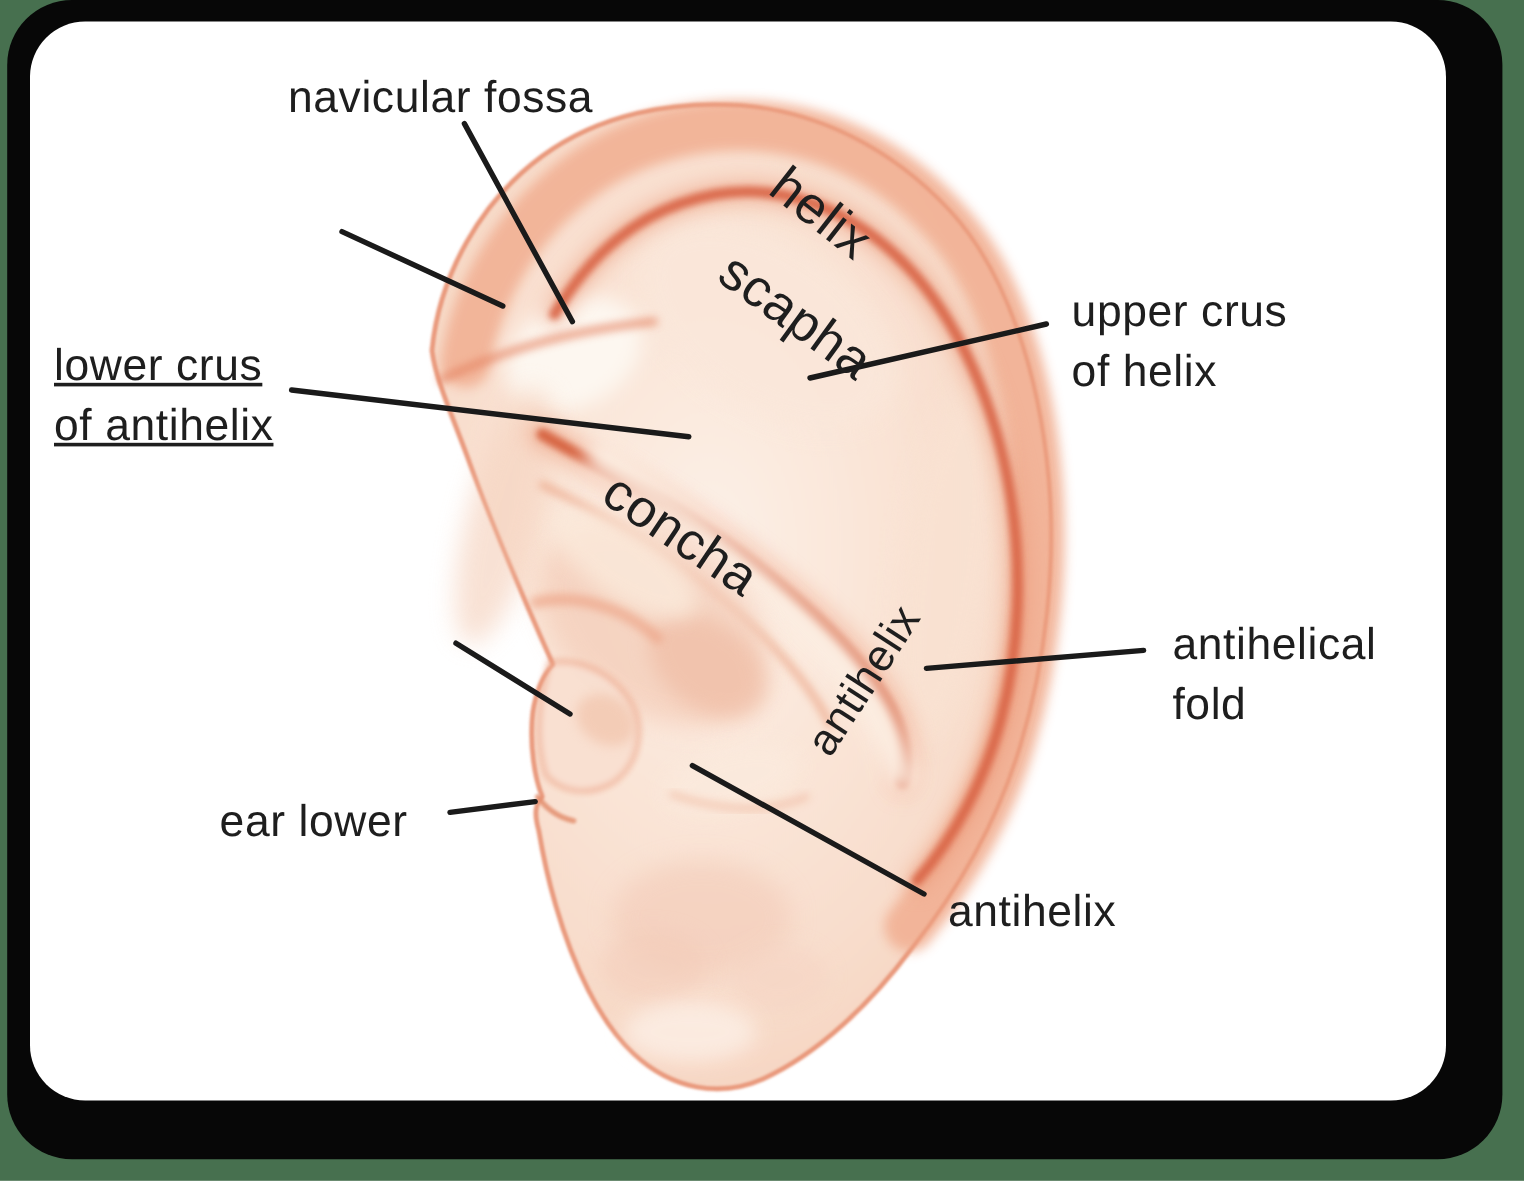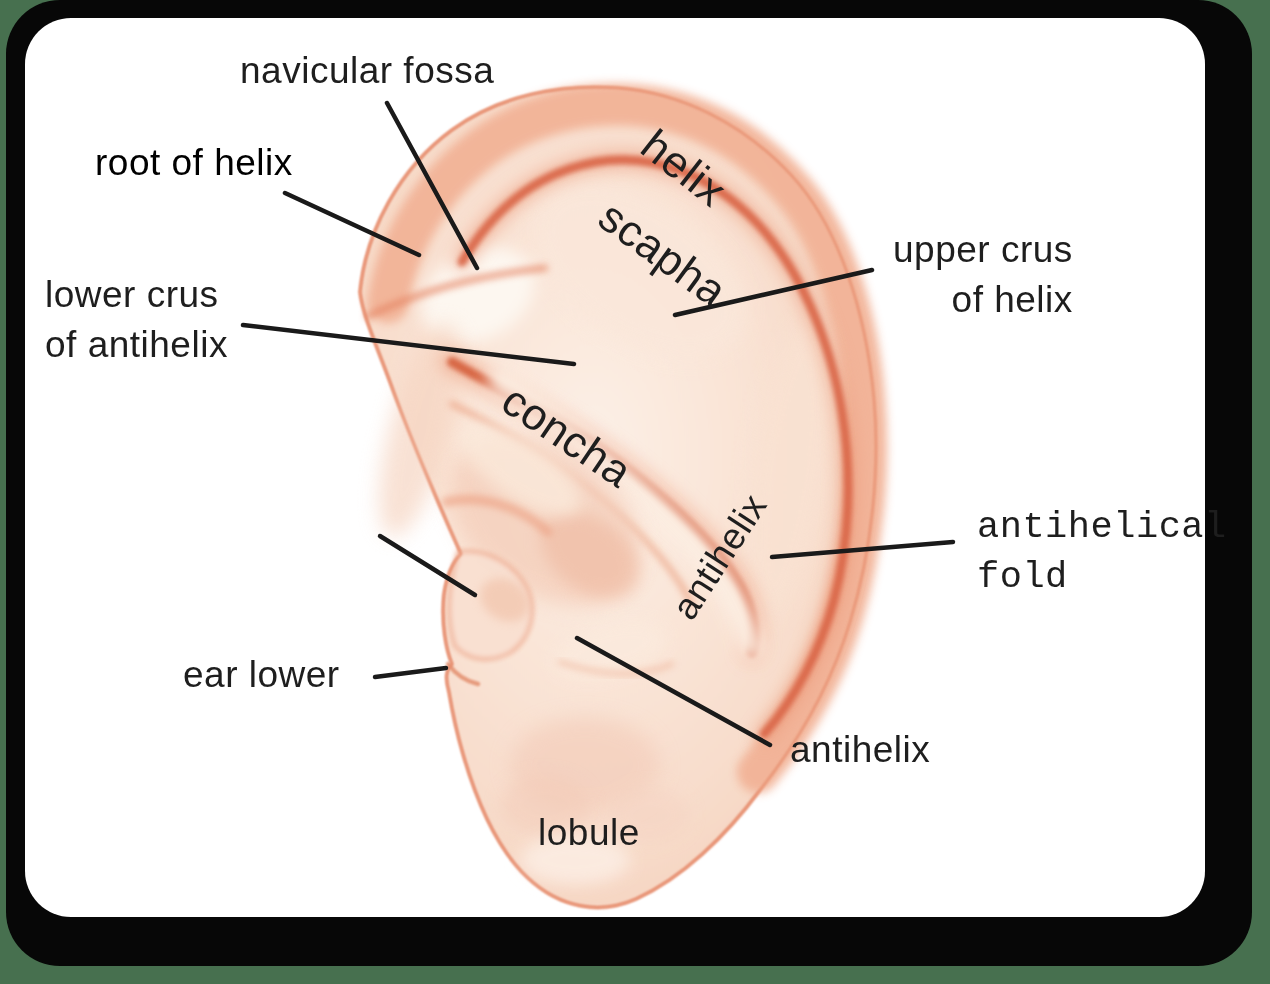--- a/index.html
+++ b/index.html
@@ -15,21 +15,21 @@
     border-radius:54px;background:#070707;
   }
   .figure-card{
     position:absolute;left:25px;top:18px;width:1180px;height:899px;
     border-radius:46px;background:#ffffff;
   }
   .art{
     position:absolute;left:0;top:0;width:1270px;height:984px;
   }
   .labels-layer{
-    position:absolute;left:0;top:2px;width:1270px;height:768px;
+    position:absolute;left:0;top:12px;width:1270px;height:768px;
     pointer-events:none;
   }
   .lbl{
     position:absolute;
     color:#1e1e1e;
     font-size:37px;
     line-height:1.36;
     white-space:pre-line;
     letter-spacing:0.5px;
   }
@@ -169,27 +169,26 @@
       <line x1="380" y1="536" x2="475" y2="595" stroke="#1a1a1a" stroke-width="4.5" stroke-linecap="round"></line>
       <line x1="375" y1="677" x2="446" y2="668" stroke="#1a1a1a" stroke-width="4.5" stroke-linecap="round"></line>
       <line x1="675" y1="315" x2="872" y2="270" stroke="#1a1a1a" stroke-width="4.5" stroke-linecap="round"></line>
       <line x1="772" y1="557" x2="953" y2="542" stroke="#1a1a1a" stroke-width="4.5" stroke-linecap="round"></line>
       <line x1="577" y1="638" x2="770" y2="745" stroke="#1a1a1a" stroke-width="4.5" stroke-linecap="round"></line>
     </g>
 </svg>
 
 <div class="labels-layer" id="labels-layer">
     <div class="lbl" style="color: rgb(30, 30, 30); left: 240px; top: 44px;">navicular fossa</div>
-    <div class="lbl" style="color: #000000; left: 95px; top: 136px;">root of helix</div>
-    <div class="lbl" style="color: rgb(30, 30, 30); left: 45px; top: 268px;">lower crus
+    <div class="lbl" style="color: #ffffff; left: 95px; top: 136px;">root of helix</div>
+    <div class="lbl" style="color: rgb(30, 30, 30); left: 45px; top: 268px; text-decoration: underline;">lower crus
 of antihelix</div>
     <div class="lbl" style="color: rgb(30, 30, 30); left: 183px; top: 648px;">ear lower</div>
-    <div class="lbl" style="color: rgb(30, 30, 30); left: 893px; top: 223px; text-align: right;">upper crus
+    <div class="lbl" style="color: rgb(30, 30, 30); left: 893px; top: 223px;">upper crus
 of helix</div>
-    <div class="lbl" style="color: rgb(30, 30, 30); left: 977px; top: 500px; font-family: Liberation Mono, monospace;">antihelical
+    <div class="lbl" style="color: rgb(30, 30, 30); left: 977px; top: 500px;">antihelical
 fold</div>
     <div class="lbl" style="color: rgb(30, 30, 30); left: 790px; top: 723px;">antihelix</div>
-    <div class="lbl" style="color: rgb(30, 30, 30); left: 538px; top: 806px;">lobule</div>
     <div class="lbl" style="color: rgb(30, 30, 30); font-size: 44px; left: 684px; top: 166px; transform: translate(-50%, -50%) rotate(38deg);">helix</div>
     <div class="lbl" style="color: rgb(30, 30, 30); font-size: 44px; left: 663px; top: 252px; transform: translate(-50%, -50%) rotate(36deg);">scapha</div>
     <div class="lbl" style="color: rgb(30, 30, 30); font-size: 44px; left: 567px; top: 434px; transform: translate(-50%, -50%) rotate(34deg);">concha</div>
     <div class="lbl" style="color: rgb(30, 30, 30); font-size: 37px; left: 720px; top: 555px; transform: translate(-50%, -50%) rotate(-57deg);">antihelix</div>
   </div>
 
 </body></html>

